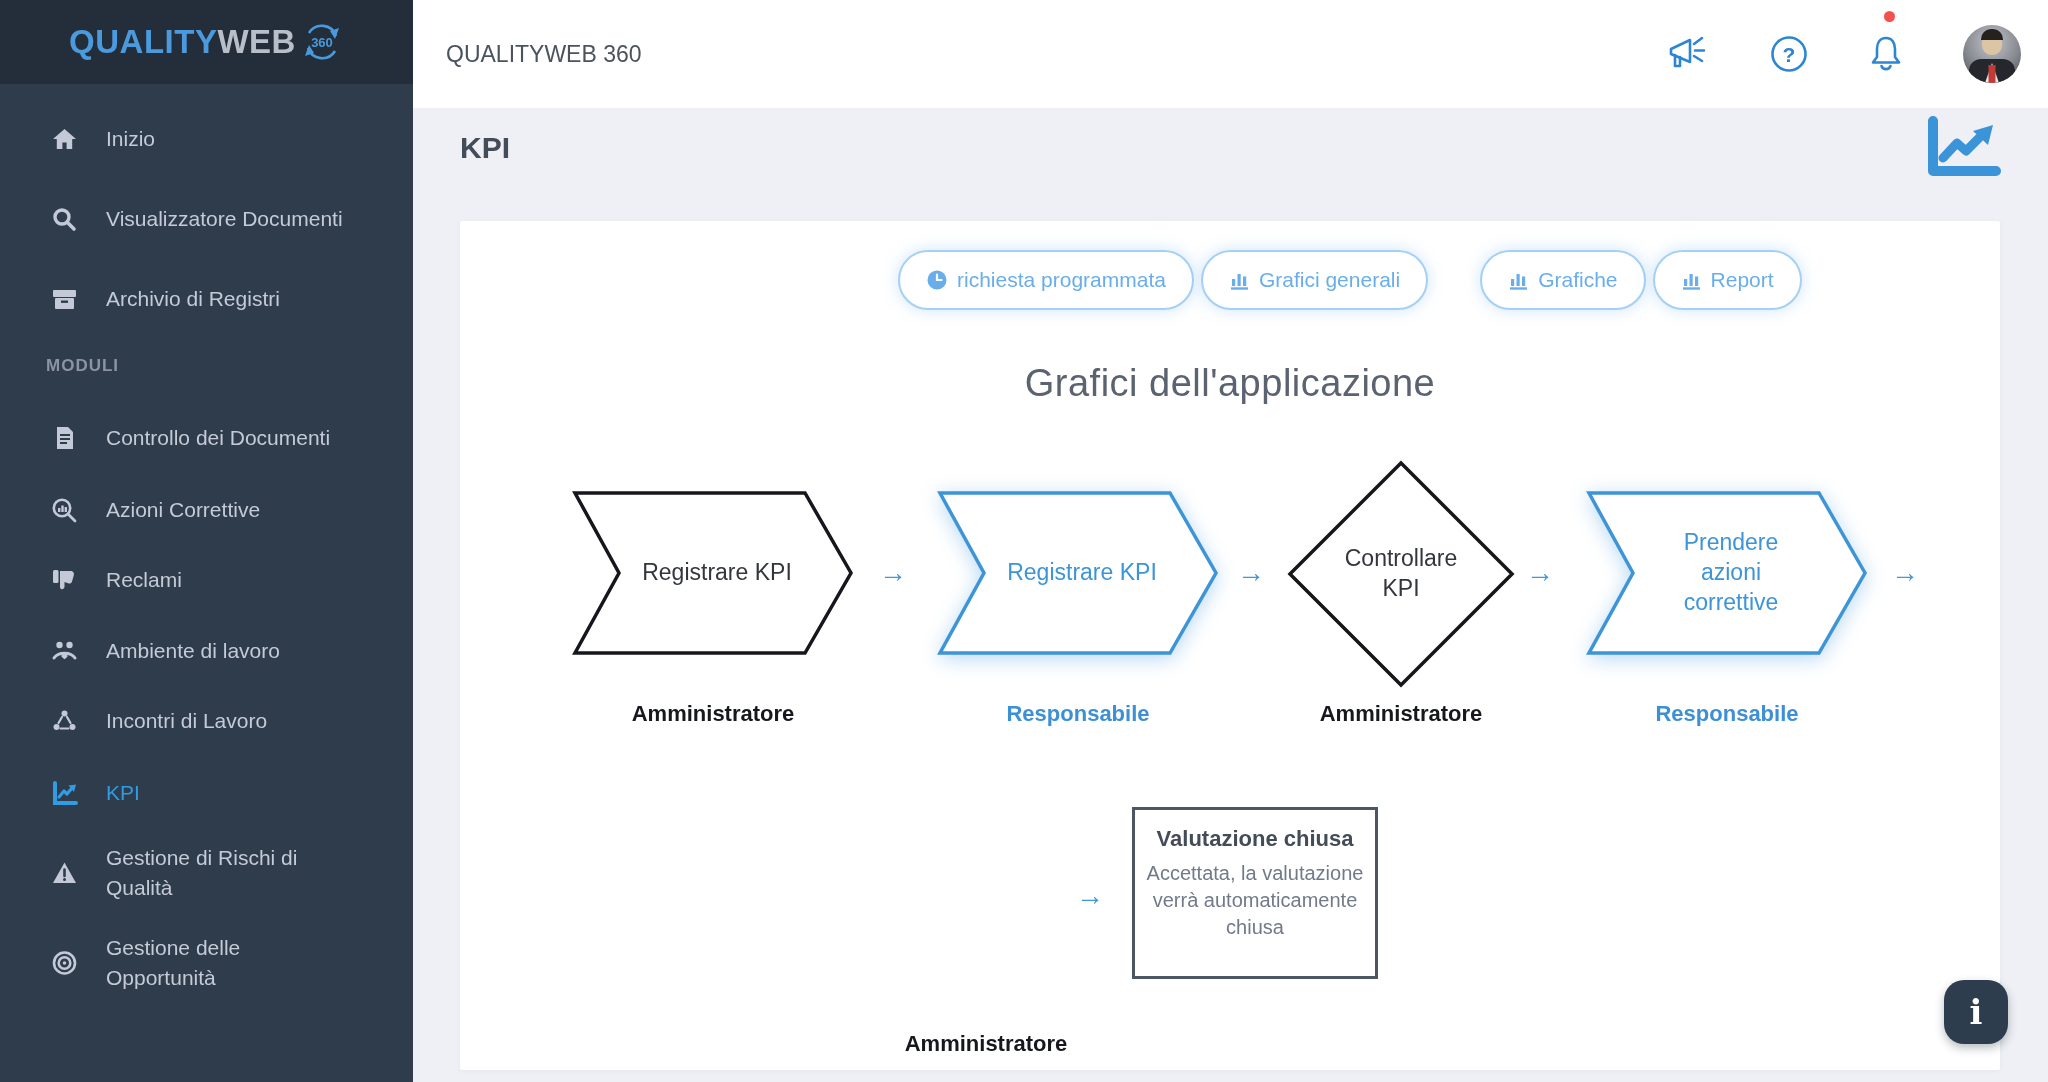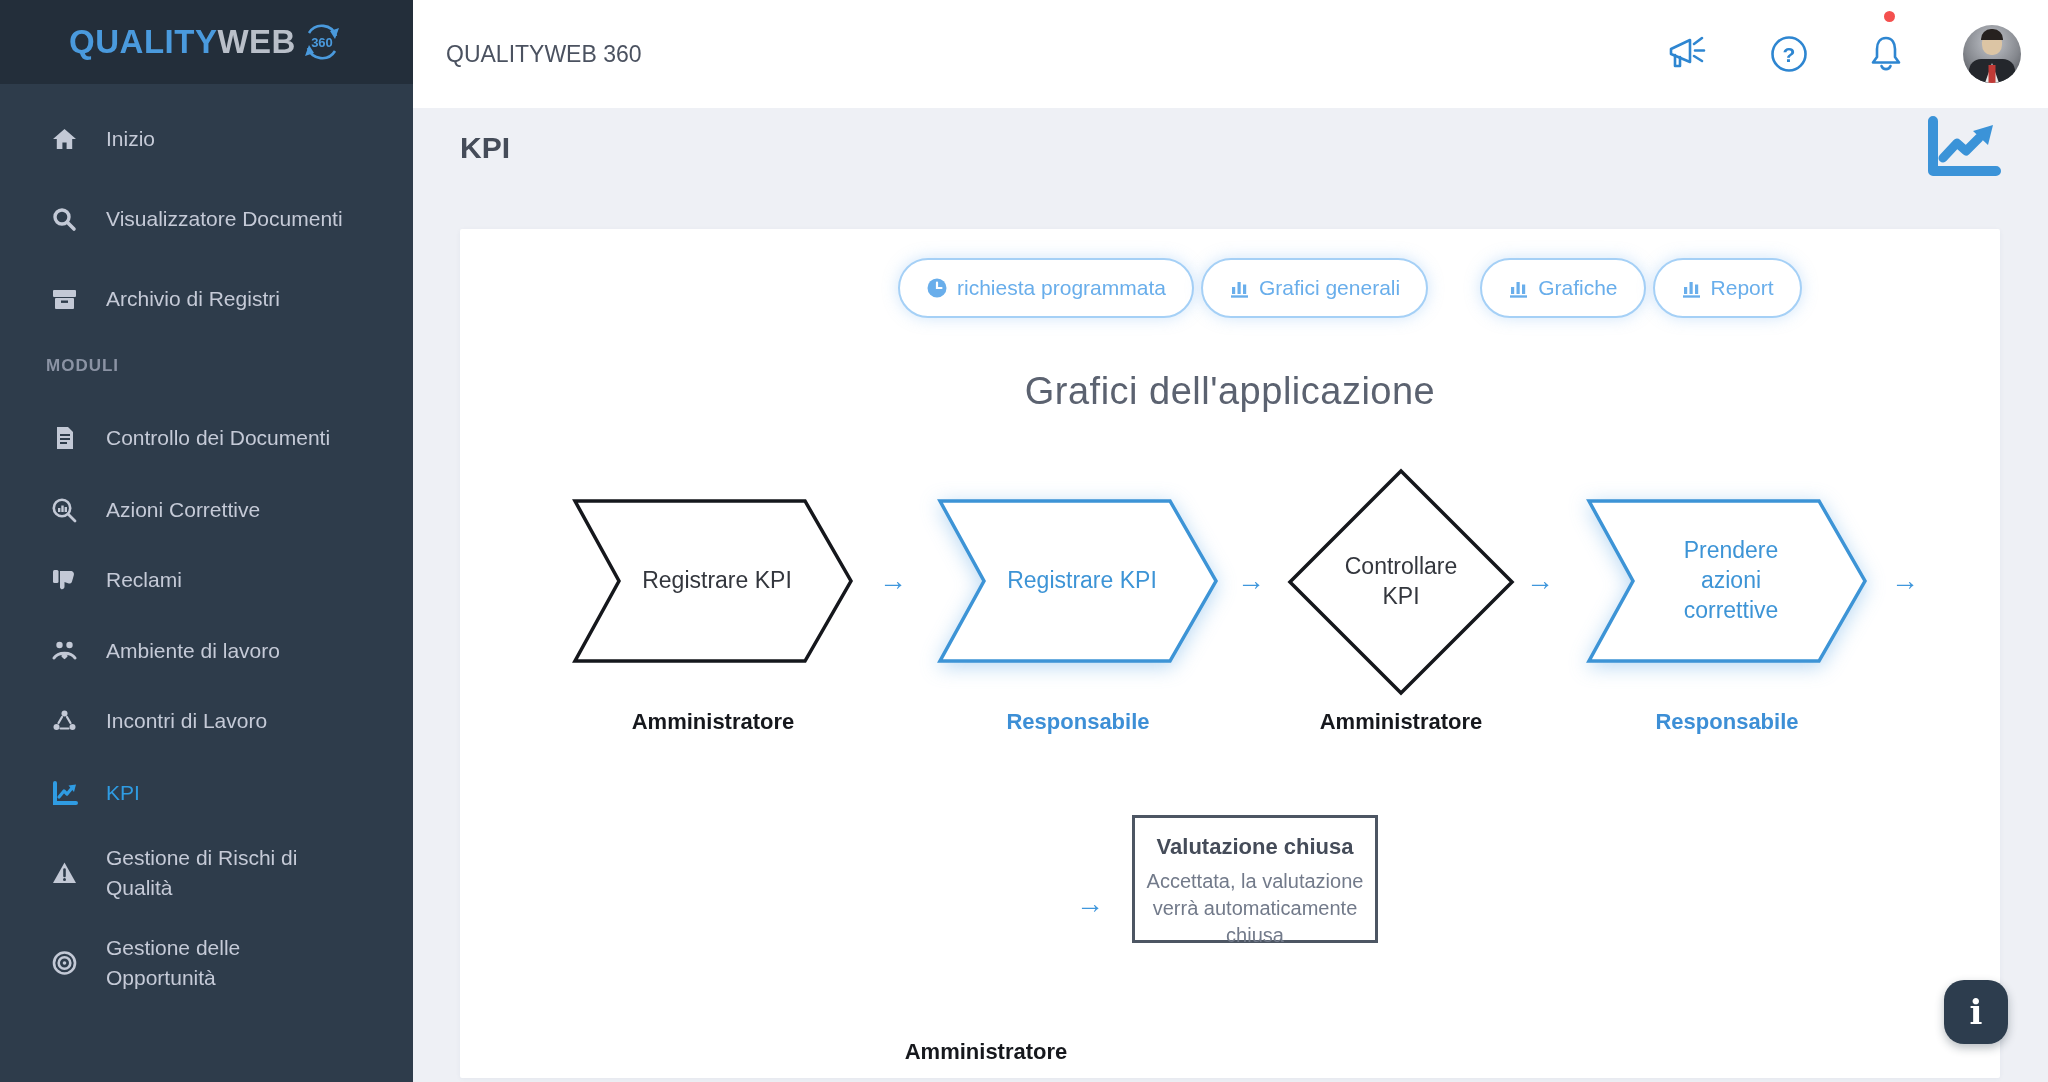--- a/index.html
+++ b/index.html
@@ -36,21 +36,21 @@
   .av-body { position:absolute; bottom:-4px; left:50%; transform:translateX(-50%); width:46px; height:28px; background:#24272c; border-radius:12px 12px 0 0; }
   .av-shirt { position:absolute; bottom:0; left:50%; transform:translateX(-50%); width:14px; height:20px; background:#e9e9e9; clip-path:polygon(50% 0,100% 100%,0 100%); }
   .av-tie { position:absolute; bottom:0; left:50%; transform:translateX(-50%); width:7px; height:18px; background:#c03a36; }
   .av-head { position:absolute; top:7px; left:50%; transform:translateX(-50%); width:20px; height:23px; border-radius:45%; background:#dcc5a4; }
   .av-hair { position:absolute; top:4px; left:50%; transform:translateX(-50%); width:22px; height:11px; border-radius:10px 10px 0 0; background:#26211f; }
 
   
   .page-title { position:absolute; left:460px; top:131px; font-size:30px; font-weight:700; color:#454c59; z-index:2; }
   .kpi-big-icon { position:absolute; left:1925px; top:116px; z-index:2; cursor:pointer; }
 
-  .card { position:absolute; left:460px; top:229px; width:1540px; height:849px; background:#ffffff; border-radius:2px; box-shadow:0 1px 5px rgba(40,60,90,.05); z-index:1; }
+  .card { position:absolute; left:460px; top:221px; width:1540px; height:849px; background:#ffffff; border-radius:2px; box-shadow:0 1px 5px rgba(40,60,90,.05); z-index:1; }
 
   
   .pills { position:absolute; left:438px; top:29px; display:flex; align-items:center; gap:7px; }
   .pill { height:60px; border:2px solid #a5d0f6; border-radius:30px; background:#fff; color:#69aeeb; font-size:21px;
           display:flex; align-items:center; gap:9px; padding:0 26px; cursor:pointer; white-space:nowrap;
           box-shadow:0 0 16px rgba(120,180,240,.35); font-family:"Liberation Sans", sans-serif; }
   .pill svg { flex:0 0 auto; }
   .gap-group { margin-left:45px; }
 
   .flow-title { position:absolute; left:0; top:141px; width:100%; text-align:center; font-size:38px; font-weight:400; color:#5b6270; letter-spacing:.5px; }
@@ -64,21 +64,21 @@
   .shape.blue .slabel { color:#3d94d6; }
   .shape.blue svg { filter:drop-shadow(0 4px 10px rgba(77,157,224,.4)); }
   .spath { fill:#ffffff; stroke:#15171c; stroke-width:3.5; stroke-linejoin:miter; }
   .blue .spath { stroke:#3d94d6; }
 
   .role { position:absolute; transform:translateX(-50%); font-size:22px; font-weight:700; color:#16181d; white-space:nowrap; }
   .role.blue { color:#3d8fd6; }
 
   .farrow { position:absolute; transform:translate(-50%,-50%); color:#3f97dc; font-size:28px; font-weight:600; }
 
-  .endbox { position:absolute; left:672px; top:586px; width:246px; height:128px; border:3px solid #4d5663; background:#fff; padding:16px 10px; text-align:center; }
+  .endbox { position:absolute; left:672px; top:586px; width:246px; height:172px; border:3px solid #4d5663; background:#fff; padding:16px 10px; text-align:center; }
   .endbox .ebtitle { font-size:22px; font-weight:700; color:#454c59; margin-bottom:8px; }
   .endbox .ebbody { font-size:20px; color:#727a8a; line-height:1.35; }
 
   .info-fab { position:absolute; left:1944px; top:980px; width:64px; height:64px; border:none; border-radius:20px; background:#2d3d4e;
               color:#ffffff; font-family:"DejaVu Serif", serif; font-weight:700; font-size:34px; cursor:pointer; z-index:9;
               box-shadow:0 4px 10px rgba(20,35,50,.3); display:flex; align-items:center; justify-content:center; }
 </style>
 </head>
 <body>
 

